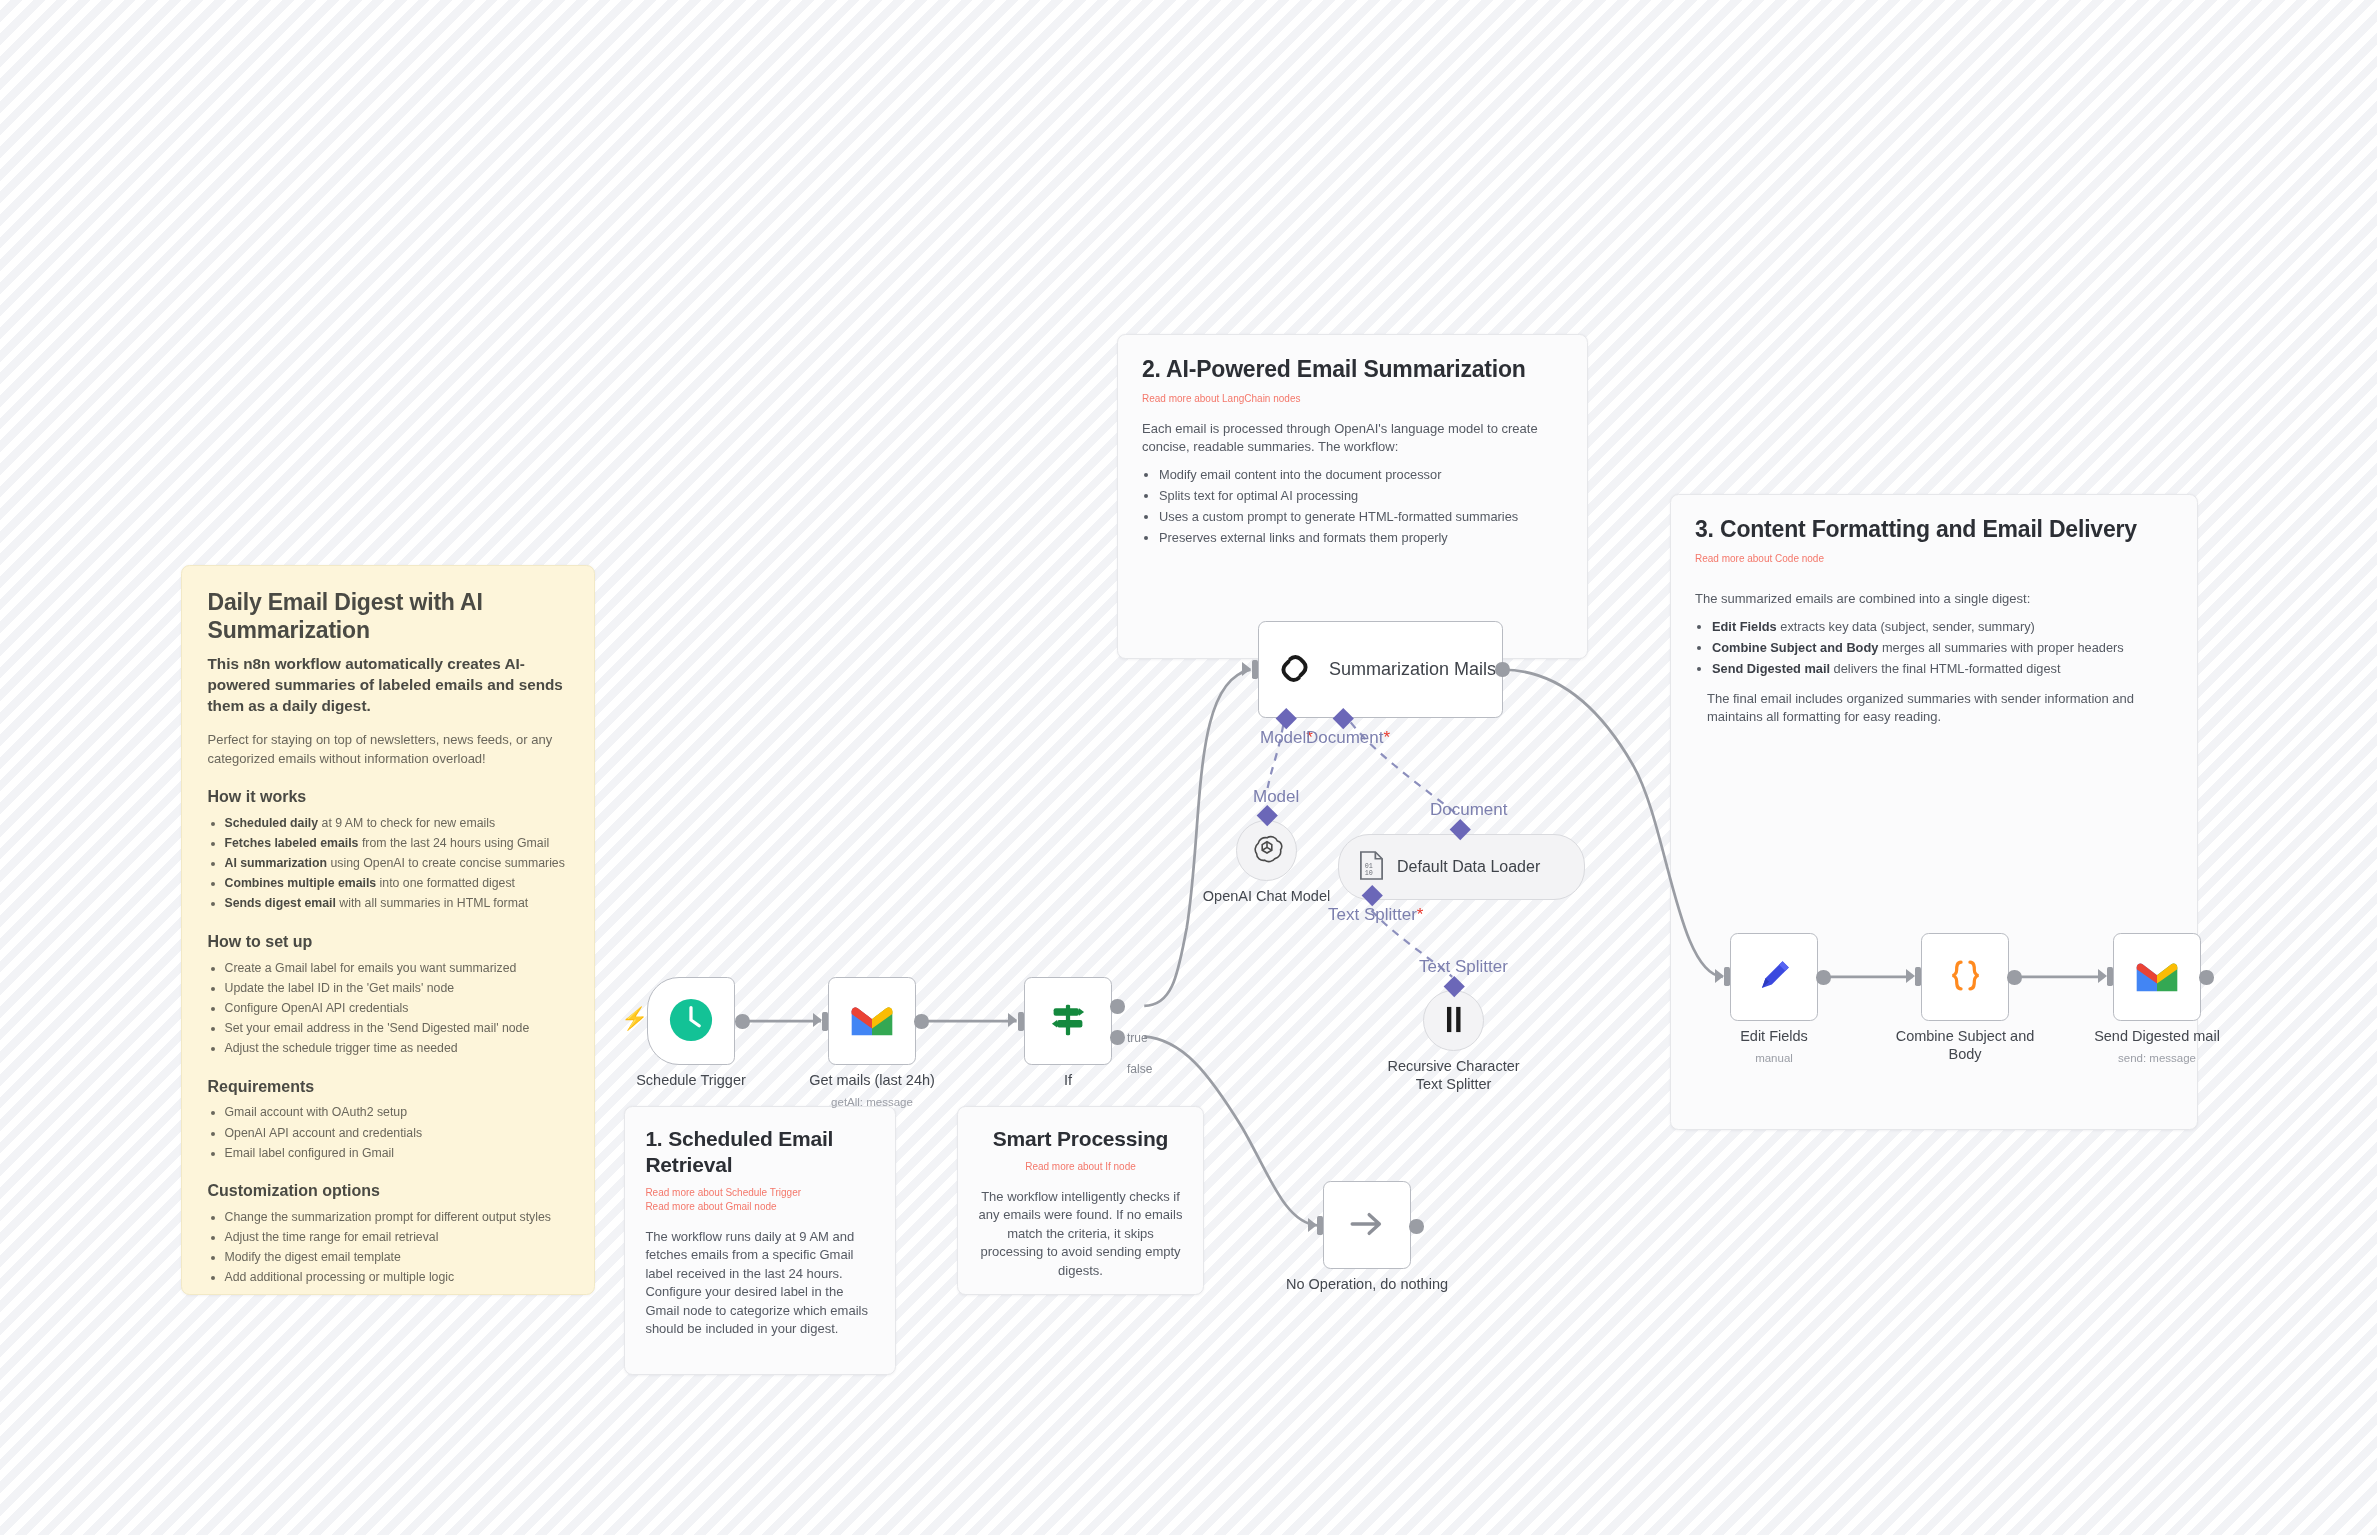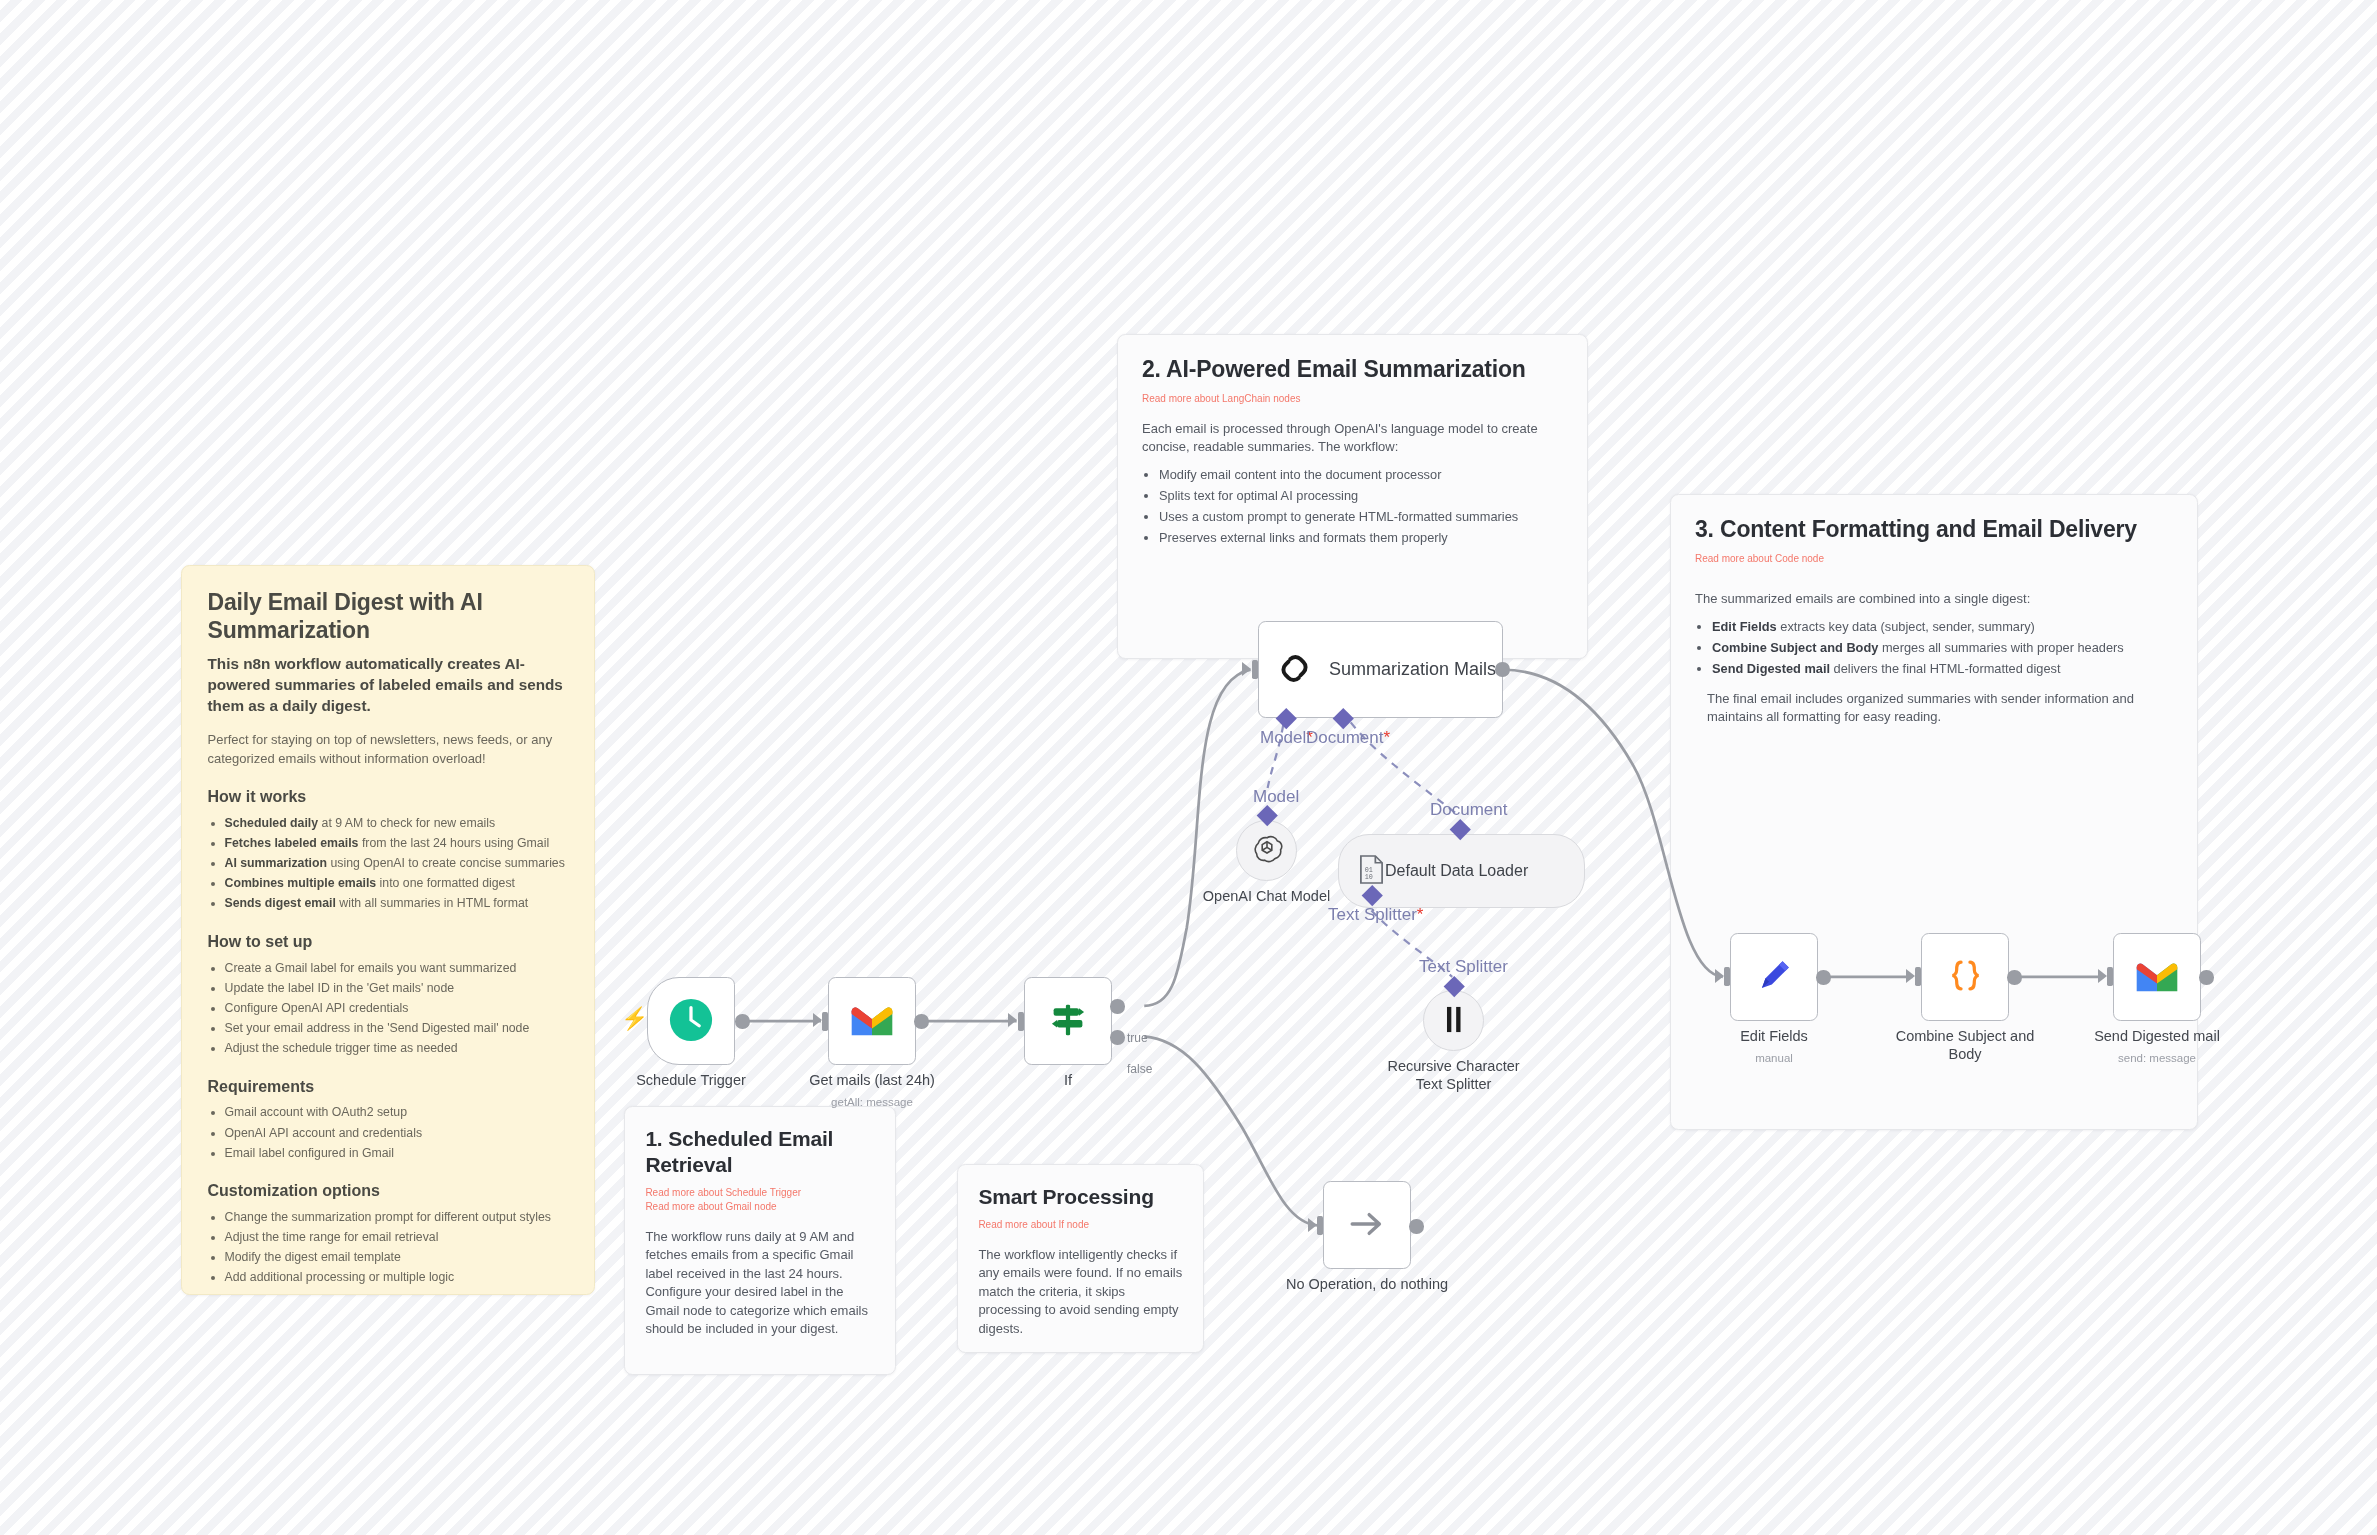--- a/index.html
+++ b/index.html
@@ -177,25 +177,25 @@
   .subnode-circle {
     box-sizing: border-box;
     width: 61px; height: 61px;
     border-radius: 50%;
     background: #f3f3f5;
     border: 1.3px solid #d9dade;
     display: flex; align-items: center; justify-content: center;
   }
   .subnode-pill {
     box-sizing: border-box;
-    height: 74px;
+    height: 66px;
     border-radius: 31px;
     background: #f3f3f5;
     border: 1.3px solid #d9dade;
-    display: flex; align-items: center; gap: 0;
+    display: flex; align-items: center; gap: 12px;
     padding: 0 22px 0 19px;
   }
   .subnode-pill .inner-title { font-size: 16px; color:#3f434a; }
 
   
   .dot {
     position: absolute;
     width: 14.5px; height: 14.5px;
     border-radius: 50%;
     background: #9a9da4;
@@ -312,21 +312,21 @@
       </div>
   </div>
 
   <div class="note note-white" style="left:624px; top:1106px; width:272px; height:269px; padding:19px 20.4px;">
     <h2 style="font-size:21px;">1. Scheduled Email Retrieval</h2>
     <a class="link">Read more about Schedule Trigger</a>
     <a class="link" style="margin-bottom:13.6px;">Read more about Gmail node</a>
     <p style="margin-top:13.6px;">The workflow runs daily at 9 AM and fetches emails from a specific Gmail label received in the last 24 hours. Configure your desired label in the Gmail node to categorize which emails should be included in your digest.</p>
   </div>
 
-  <div class="note note-white" style="left:957px; top:1164px; width:247px; height:189px; padding:19px 20.4px;">
+  <div class="note note-white" style="left:957px; top:1106px; width:247px; height:189px; padding:19px 20.4px;text-align:center;">
     <h2 style="font-size:21px;">Smart Processing</h2>
     <a class="link" style="margin-bottom:13.6px;">Read more about If node</a>
     <p style="margin-top:13.6px;">The workflow intelligently checks if any emails were found. If no emails match the criteria, it skips processing to avoid sending empty digests.</p>
   </div>
 
   <div class="note note-white" style="left:1117px; top:334px; width:471px; height:325px; padding:20.4px 24px;">
     <h2>2. AI-Powered Email Summarization</h2>
     <a class="link" style="margin-bottom:12px;">Read more about LangChain nodes</a>
     <p style="margin-top:13.6px;">Each email is processed through OpenAI's language model to create concise, readable summaries. The workflow:</p>
     <ul>

